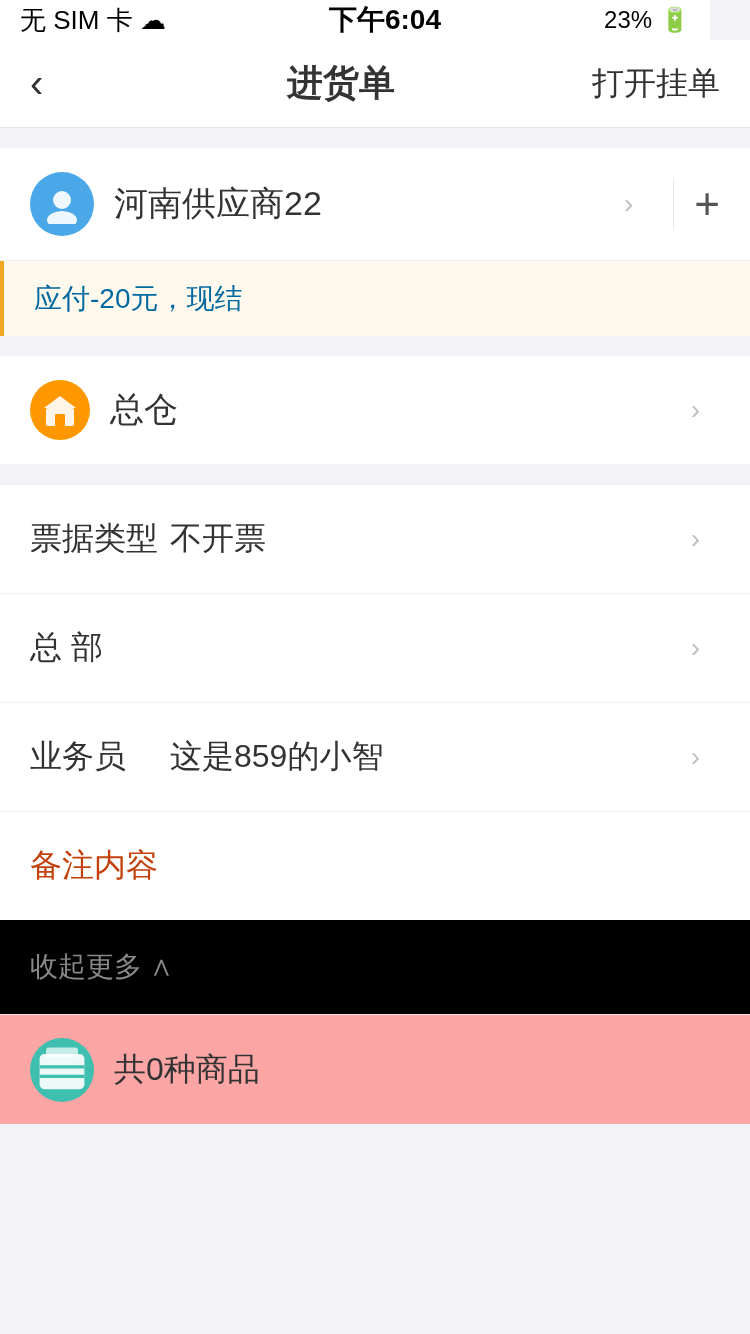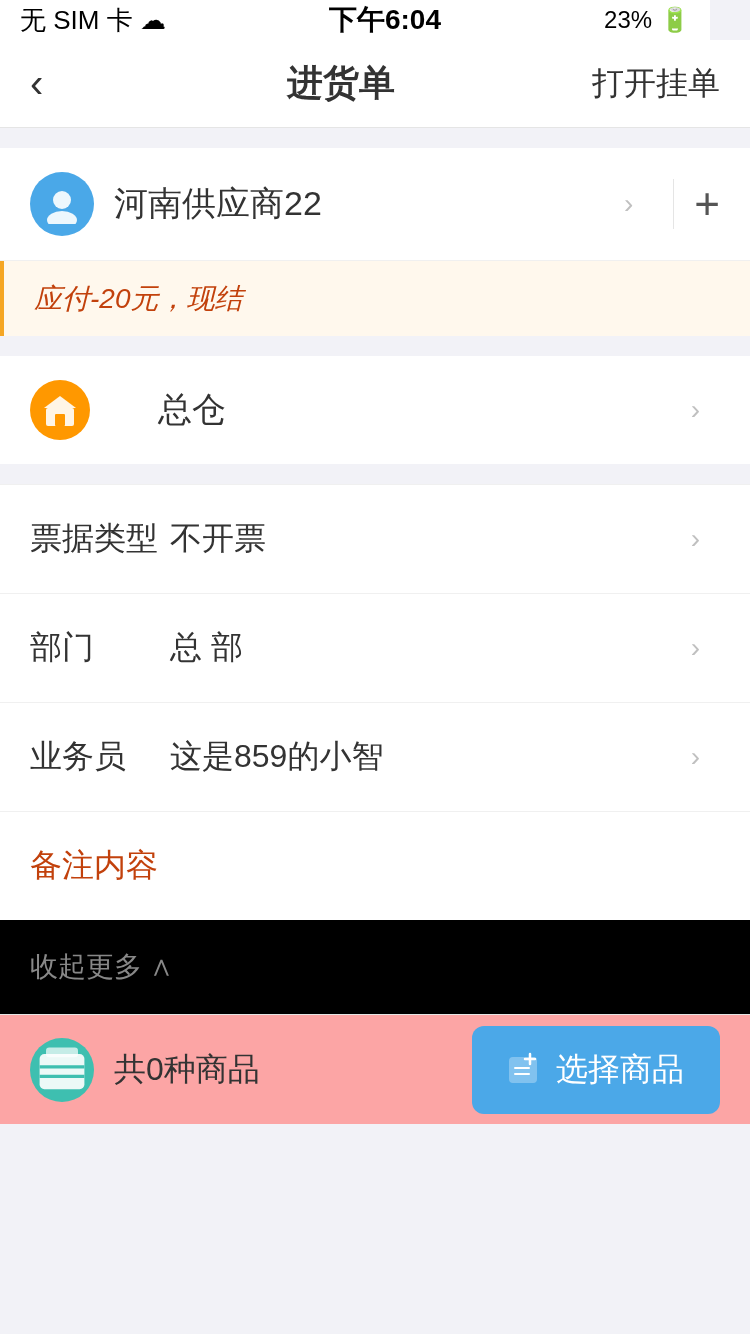--- a/index.html
+++ b/index.html
@@ -122,32 +122,30 @@
     }
 
     
     .notice-banner {
       background: #fff8ed;
       padding: 18px 30px;
       border-left: 4px solid #f5a623;
     }
     .notice-text {
       font-size: 28px;
-      color: #c2410c;
-      font-style: italic;
+      color: #0369a1;
     }
 
     
     .warehouse-row {
       display: flex;
       align-items: center;
       padding: 24px 30px;
       background: #fff;
       cursor: pointer;
-      gap: 48px;
     }
     .warehouse-icon {
       width: 60px;
       height: 60px;
       border-radius: 50%;
       background: #ff9800;
       display: flex;
       align-items: center;
       justify-content: center;
       margin-right: 20px;
@@ -317,21 +315,20 @@
 
 <div class="card">
 
   <div class="form-row">
     <div class="form-label">票据类型</div>
     <div class="form-value">不开票</div>
     <div class="chevron">›</div>
   </div>
 
   <div class="form-row">
-    <div class="form-label">部门</div>
     <div class="form-value">总 部</div>
     <div class="chevron">›</div>
   </div>
 
   <div class="form-row">
     <div class="form-label">业务员</div>
     <div class="form-value">这是859的小智</div>
     <div class="chevron">›</div>
   </div>
 
@@ -348,25 +345,15 @@
 <div class="bottom-bar">
   <div class="product-icon">
     <svg viewBox="0 0 40 40" fill="none" xmlns="http://www.w3.org/2000/svg">
       <rect x="6" y="10" width="28" height="22" rx="3" fill="white" opacity="0.9"></rect>
       <rect x="10" y="6" width="20" height="6" rx="2" fill="white" opacity="0.7"></rect>
       <line x1="6" y1="18" x2="34" y2="18" stroke="#3ebfb0" stroke-width="2"></line>
       <line x1="6" y1="24" x2="34" y2="24" stroke="#3ebfb0" stroke-width="2"></line>
     </svg>
   </div>
   <div class="product-count">共0种商品</div>
-  <button class="select-btn">
-    <svg width="36" height="36" viewBox="0 0 36 36" fill="none" xmlns="http://www.w3.org/2000/svg">
-      <rect x="2" y="6" width="26" height="24" rx="3" fill="white" opacity="0.3" stroke="white" stroke-width="2"></rect>
-      <line x1="22" y1="2" x2="22" y2="12" stroke="white" stroke-width="2.5" stroke-linecap="round"></line>
-      <line x1="17" y1="7" x2="27" y2="7" stroke="white" stroke-width="2.5" stroke-linecap="round"></line>
-      <line x1="7" y1="16" x2="21" y2="16" stroke="white" stroke-width="2" stroke-linecap="round"></line>
-      <line x1="7" y1="22" x2="21" y2="22" stroke="white" stroke-width="2" stroke-linecap="round"></line>
-    </svg>
-    <span>选择商品</span>
-  </button>
 </div>
 
 <div class="page-bottom"></div>
 
 </body></html>

